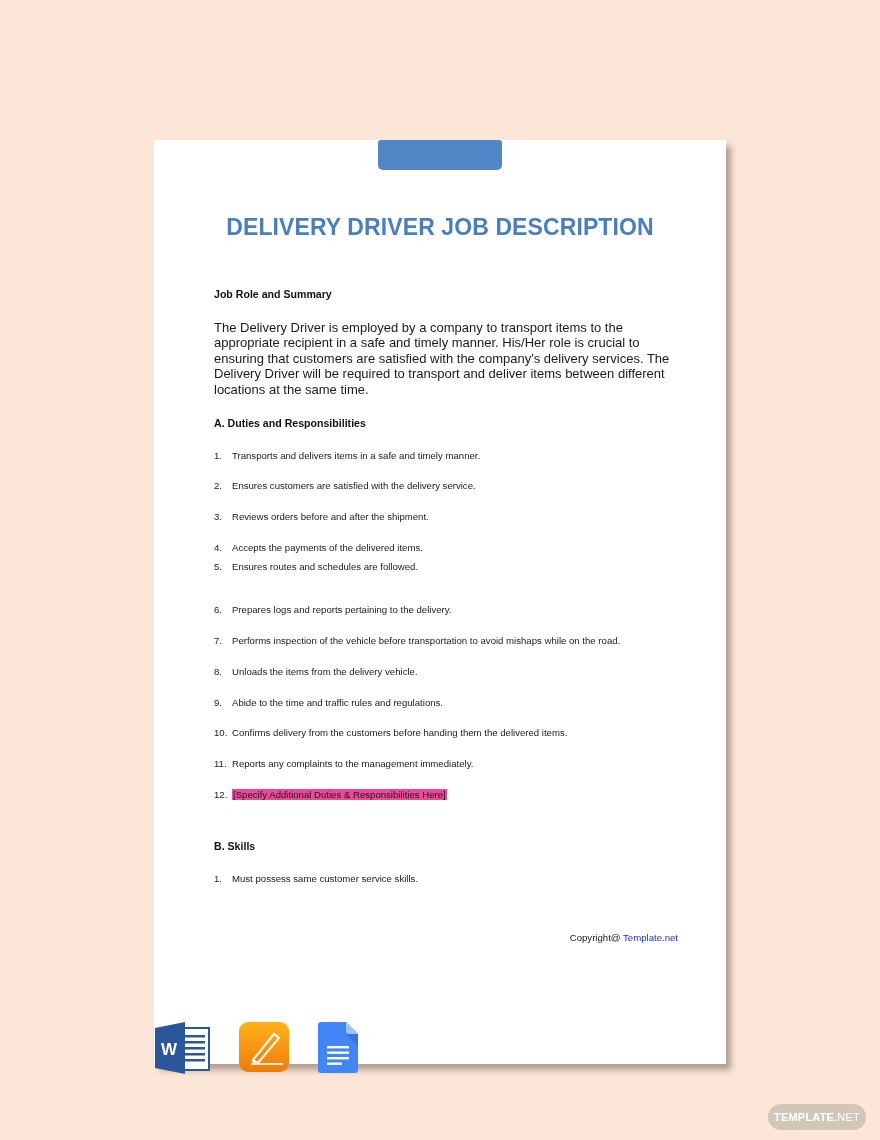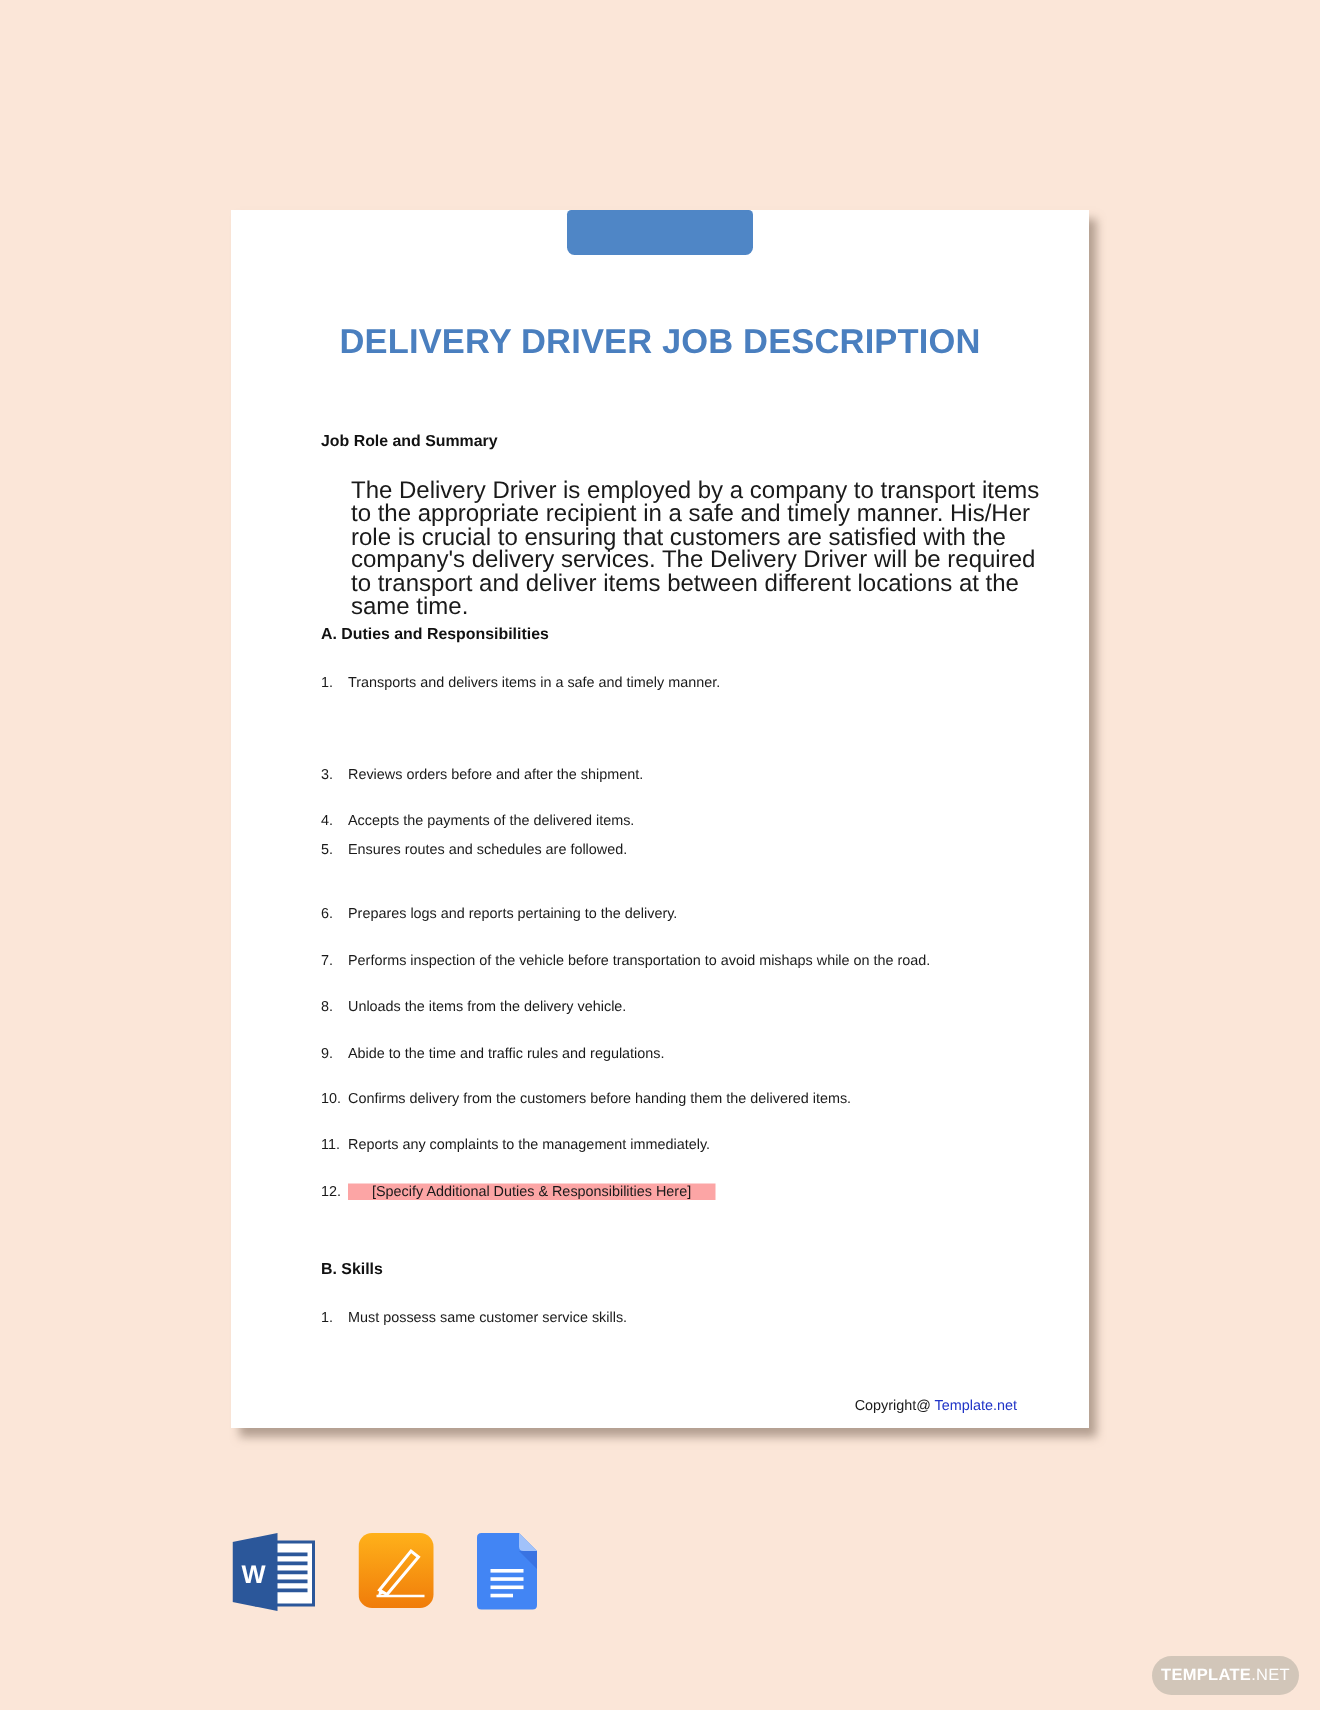--- a/index.html
+++ b/index.html
@@ -10,21 +10,21 @@
       font-family: "Liberation Sans", sans-serif;
       overflow: hidden;
     }
     body { position: relative; }
 
     .page {
       position: absolute;
       left: 154px;
       top: 140px;
       width: 572px;
-      height: 812px;
+      height: 924px;
       background: #ffffff;
       box-shadow: 5px 6px 6px rgba(120, 100, 85, 0.55);
     }
     .page-tab {
       position: absolute;
       left: 224px;
       top: 0;
       width: 124px;
       height: 30px;
       background: #4f86c6;
@@ -46,40 +46,39 @@
       left: 60px;
       font-size: 10.6px;
       font-weight: bold;
       color: #111111;
     }
     .summary {
       position: absolute;
       left: 60px;
       top: 180px;
       width: 460px;
-      font-size: 16px;
+      font-size: 13px;
       line-height: 15.4px;
       color: #1a1a1a;
-      margin-left: 20px;
     }
     .list-item {
       position: absolute;
       left: 60px;
       width: 470px;
       font-size: 9.6px;
       color: #1a1a1a;
       white-space: nowrap;
     }
     .list-num {
       display: inline-block;
       width: 18px;
     }
     .highlight {
-      background: #fca5a5;
-      padding: 0 16px;
+      background: #ec4899;
+      padding: 0 1px;
     }
     .copyright {
       position: absolute;
       right: 48px;
       top: 792px;
       font-size: 9.6px;
       color: #1a1a1a;
     }
     .copyright-link {
       color: #1f33c7;
@@ -119,20 +118,23 @@
 
   <h1 class="doc-title">DELIVERY DRIVER JOB DESCRIPTION</h1>
 
   <div class="section-heading" style="top:148px;">Job Role and Summary</div>
   <p class="summary">The Delivery Driver is employed by a company to transport items to the appropriate recipient in a safe and timely manner. His/Her role is crucial to ensuring that customers are satisfied with the company's delivery services. The Delivery Driver will be required to transport and deliver items between different locations at the same time.</p>
 
   <div class="section-heading" style="top:277px;">A. Duties and Responsibilities</div>
 
   <div class="list-item" style="top:310px;">
     <span class="list-num">1.</span><span>Transports and delivers items in a safe and timely manner.</span>
+  </div>
+  <div class="list-item" style="top:340px;">
+    <span class="list-num">2.</span><span>Ensures customers are satisfied with the delivery service.</span>
   </div>
   <div class="list-item" style="top:371px;">
     <span class="list-num">3.</span><span>Reviews orders before and after the shipment.</span>
   </div>
   <div class="list-item" style="top:402px;">
     <span class="list-num">4.</span><span>Accepts the payments of the delivered items.</span>
   </div>
   <div class="list-item" style="top:421px;">
     <span class="list-num">5.</span><span>Ensures routes and schedules are followed.</span>
   </div>

